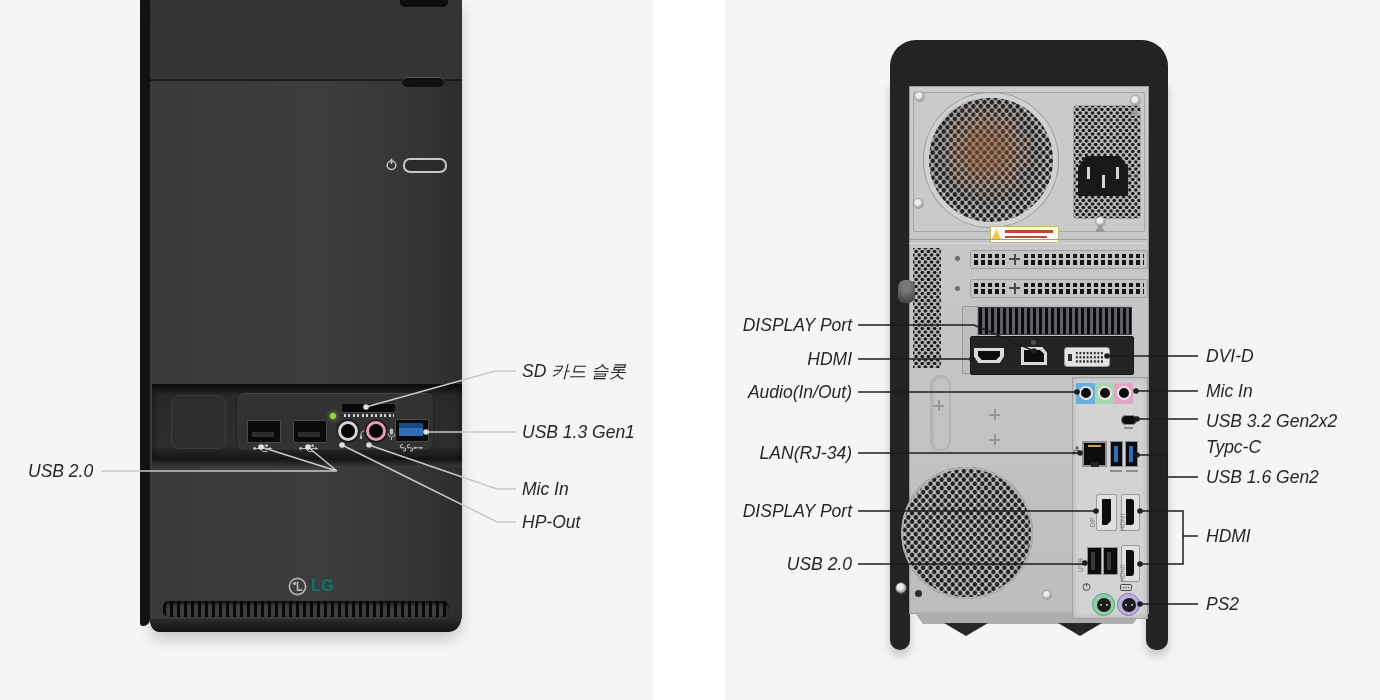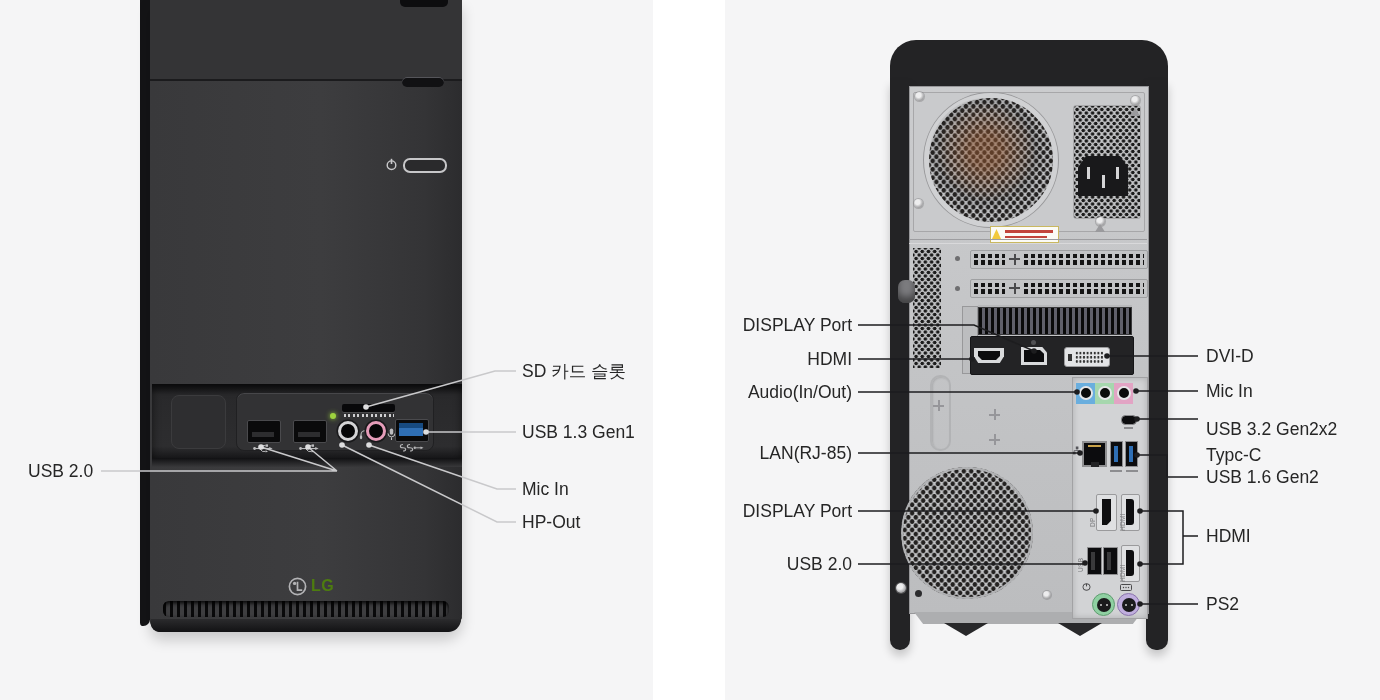--- a/index.html
+++ b/index.html
@@ -1,19 +1,19 @@
 <!DOCTYPE html>
 <html><head>
 <meta charset="utf-8">
 <style>
   html,body{margin:0;padding:0;background:#ffffff;}
   #stage{position:relative;width:1380px;height:700px;overflow:hidden;
          font-family:"Liberation Sans","DejaVu Sans",sans-serif;}
   .a{position:absolute;}
-  .lbl{position:absolute;font-size:17.5px;line-height:22px;color:#262626;white-space:nowrap;}
+  .lbl{position:absolute;font-size:17.5px;line-height:22px;color:#262626;white-space:nowrap;font-style:italic;}
   .lbl.r{text-align:right;}
   .micro{position:absolute;font-size:6.5px;color:#7b7b7e;transform:rotate(-90deg);transform-origin:left top;letter-spacing:.3px;}
   .hexdots{background-image:
      radial-gradient(circle,#232120 2.0px,transparent 2.6px),
      radial-gradient(circle,#232120 2.0px,transparent 2.6px);
      background-size:7.4px 8.4px;background-position:0 0,3.7px 4.2px;}
   .hexdots-sm{background-image:
      radial-gradient(circle,#1c1c1c 1.6px,transparent 2.1px),
      radial-gradient(circle,#1c1c1c 1.6px,transparent 2.1px);
      background-size:6.2px 7px;background-position:0 0,3.1px 3.5px;}
@@ -110,21 +110,21 @@
     <circle cx="16.8" cy="4.8" r="1.2" fill="#b6b6b8"></circle>
       <line x1="17.8" y1="4.8" x2="23" y2="4.8" stroke="#b6b6b8"></line>
     <path d="M22.5 3.4 L25.5 4.8 L22.5 6.2 Z" fill="#b6b6b8"></path>
   </svg>
 
   <svg class="ic" style="left:288px;top:577px;" width="19" height="19" viewBox="0 0 19 19">
     <circle cx="9.5" cy="9.5" r="8.1" stroke="#b3b3b5" stroke-width="1.7" fill="none"></circle>
     <circle cx="6.6" cy="6.4" r="1.7" fill="#b3b3b5"></circle>
     <path d="M9.5 4.8 V13.2 H14.2" stroke="#b3b3b5" stroke-width="1.7" fill="none"></path>
   </svg>
-  <div class="a" style="left:311px;top:577px;font-size:16px;font-weight:bold;letter-spacing:.5px;color:#4d7c0f;">LG</div>
+  <div class="a" style="left:311px;top:577px;font-size:16px;font-weight:bold;letter-spacing:.5px;color:#0f766e;">LG</div>
 
   <div class="a" style="left:163px;top:601px;width:286px;height:16px;border-radius:6px;
        background:repeating-linear-gradient(90deg,#09090a 0 3px,#3e3e40 3px 7px);box-shadow:inset 0 2px 4px #000;"></div>
   <div class="a" style="left:151px;top:619px;width:310px;height:13px;background:linear-gradient(#2b2b2d,#121214);border-radius:0 0 16px 10px;"></div>
 
   <div class="a" style="left:890px;top:40px;width:278px;height:52px;background:#232325;border-radius:26px 26px 0 0;"></div>
   <div class="a" style="left:890px;top:80px;width:20px;height:570px;background:#232325;border-radius:0 0 10px 10px;box-shadow:0 6px 10px rgba(0,0,0,.2);"></div>
   <div class="a" style="left:1146px;top:80px;width:22px;height:570px;background:#232325;border-radius:0 0 10px 10px;box-shadow:0 6px 10px rgba(0,0,0,.2);"></div>
 
   <div class="a" style="left:909px;top:86px;width:238px;height:526px;background:linear-gradient(180deg,#cbccce,#c2c3c5 60%,#bcbdbf);border:1px solid #97979a;"></div>
@@ -325,27 +325,27 @@
 
   <div class="lbl" style="left:522px;top:360px;text-align:center;">SD 카드 슬롯</div>
   <div class="lbl" style="left:522px;top:421px;">USB 1.3 Gen1</div>
   <div class="lbl" style="left:522px;top:478px;">Mic In</div>
   <div class="lbl" style="left:522px;top:511px;">HP-Out</div>
   <div class="lbl" style="left:28px;top:460px;">USB 2.0</div>
 
   <div class="lbl r" style="right:528px;top:314px;">DISPLAY Port</div>
   <div class="lbl r" style="right:528px;top:348px;">HDMI</div>
   <div class="lbl r" style="right:528px;top:381px;">Audio(In/Out)</div>
-  <div class="lbl r" style="right:528px;top:442px;">LAN(RJ-85)</div>
+  <div class="lbl r" style="right:528px;top:442px;">LAN(RJ-34)</div>
   <div class="lbl r" style="right:528px;top:500px;">DISPLAY Port</div>
   <div class="lbl r" style="right:528px;top:553px;">USB 2.0</div>
 
   <div class="lbl" style="left:1206px;top:345px;">DVI-D</div>
   <div class="lbl" style="left:1206px;top:380px;">Mic In</div>
-  <div class="lbl" style="left:1206px;top:408px;line-height:26px;margin-top:8px;">
+  <div class="lbl" style="left:1206px;top:408px;line-height:26px;">
     <div>USB 3.2 Gen2x2</div>
     <div>Typc-C</div>
   </div>
   <div class="lbl" style="left:1206px;top:466px;">USB 1.6 Gen2</div>
   <div class="lbl" style="left:1206px;top:525px;">HDMI</div>
   <div class="lbl" style="left:1206px;top:593px;">PS2</div>
 
 </div>
 
 </body></html>

